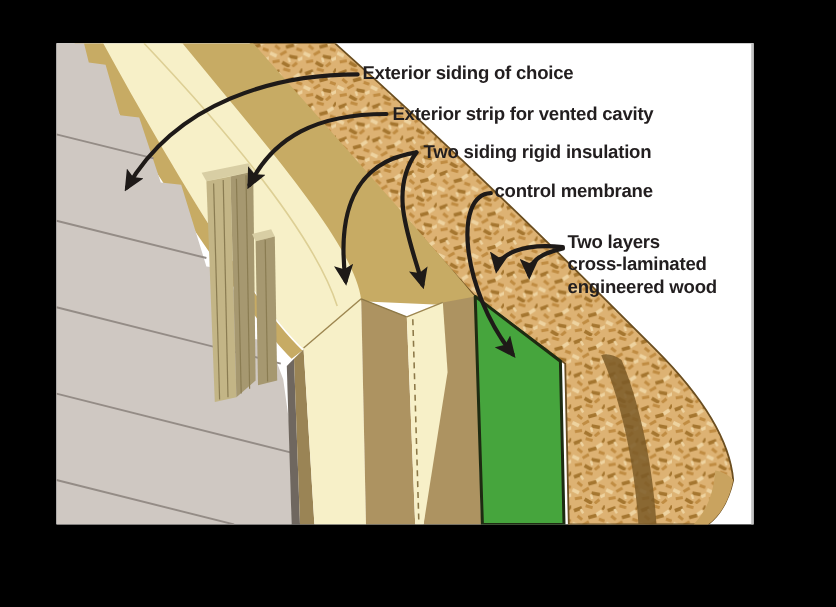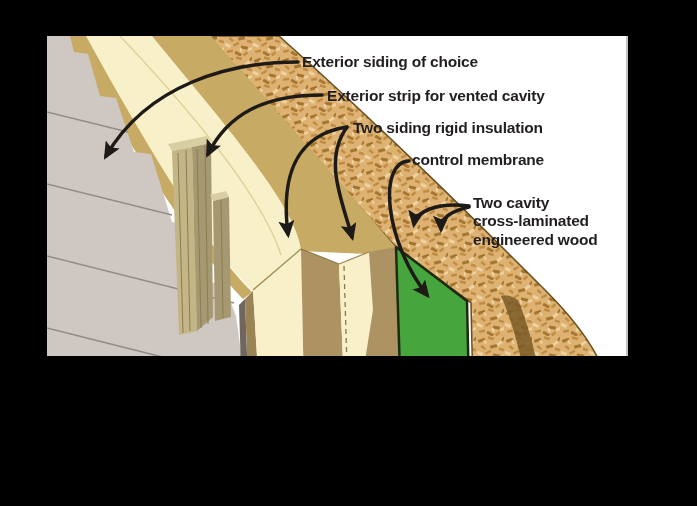--- a/index.html
+++ b/index.html
@@ -1,18 +1,18 @@
 <!DOCTYPE html>
 <html style="--background: #000000; --panel: #ffffff; --label-text: #221e1f; --arrow: #1e1a18; --siding: #cfc8c2; --siding-seam: #948c86; --cavity-shadow: #6f675f; --insulation-face: #f7f0c8; --insulation-top: #c7ab64; --insulation-side: #ad9361; --insulation-edge: #9a8455; --furring-light: #c3b586; --furring-dark: #a69870; --furring-top: #d8cea4; --furring-streak: #8a7c52; --membrane-green: #46a53d; --membrane-outline: #1e2b12; --osb-base: #ddb273; --osb-dark: #a5762f; --osb-mid: #c08c42; --osb-light: #eed3a0; --osb-outline: #6b4e20; --osb-gap: #7b5a27; --osb-bevel: #c9a35f;"><head>
 <meta charset="utf-8">
 <style>
   html,body{margin:0;padding:0;background:#000;}
   #stage{
     position:relative;
-    width:697px;height:356px;
+    width:697px;height:506px;
     background:var(--background,#000);
     overflow:hidden;
     font-family:"Liberation Sans", sans-serif;
   }
   #panel{
     position:absolute;left:47px;top:36px;width:581px;height:401px;
     background:var(--panel,#fff);
     border-right:2px solid #c2c2c2;
     box-sizing:border-box;
   }
@@ -137,17 +137,17 @@
 
   <div class="lbl" style="left:327px;top:87px;">Exterior strip for vented cavity</div>
 
   <div class="lbl" style="left:353px;top:119px;">Two siding rigid insulation</div>
 
   <div class="lbl" style="left:412px;top:151px;">
     <div>control membrane</div>
   </div>
 
   <div class="lbl" style="left:473px;top:194px;">
-    <div>Two cavity</div>
+    <div>Two layers</div>
     <div>cross-laminated</div>
     <div>engineered wood</div>
   </div>
 </div>
 
 </body></html>

